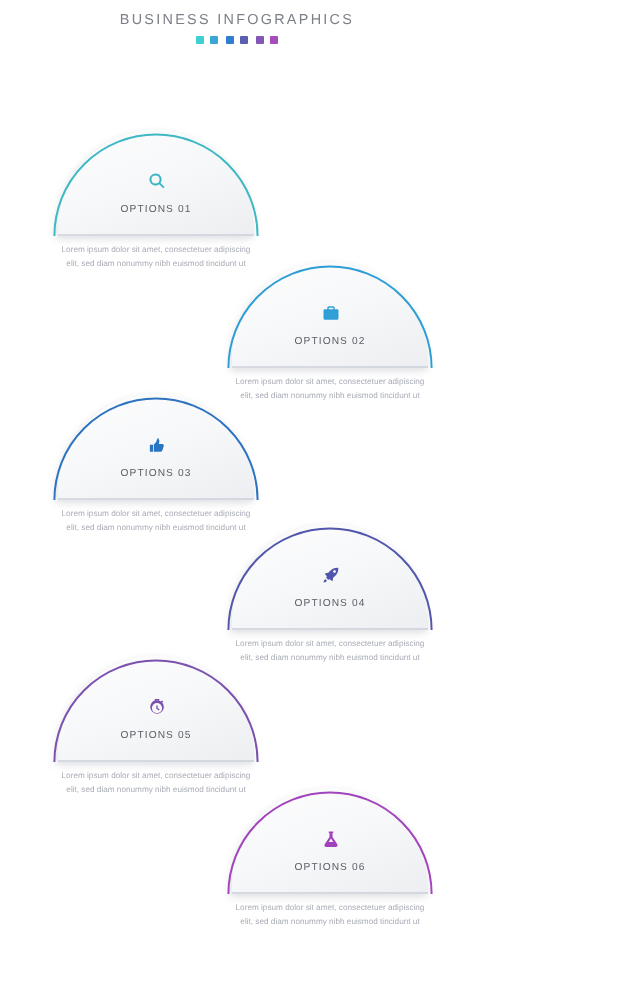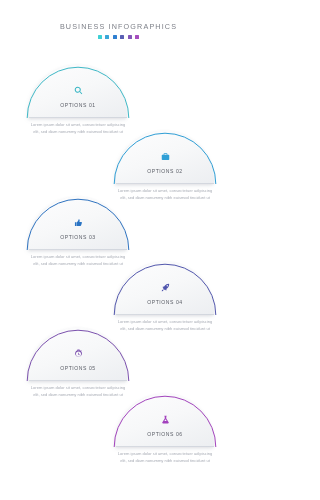--- a/index.html
+++ b/index.html
@@ -11,21 +11,21 @@
     height: 500px;
     background: #ffffff;
     font-family: "Liberation Sans", sans-serif;
     overflow: hidden;
     position: relative;
   }
 
   
   .header {
     position: absolute;
-    top: 22px;
+    top: 5px;
     left: 0;
     width: 237px;
     text-align: center;
   }
   .header-title {
     font-size: 7.2px;
     letter-spacing: 1.15px;
     color: #7c7f87;
     font-weight: 400;
     white-space: nowrap;

